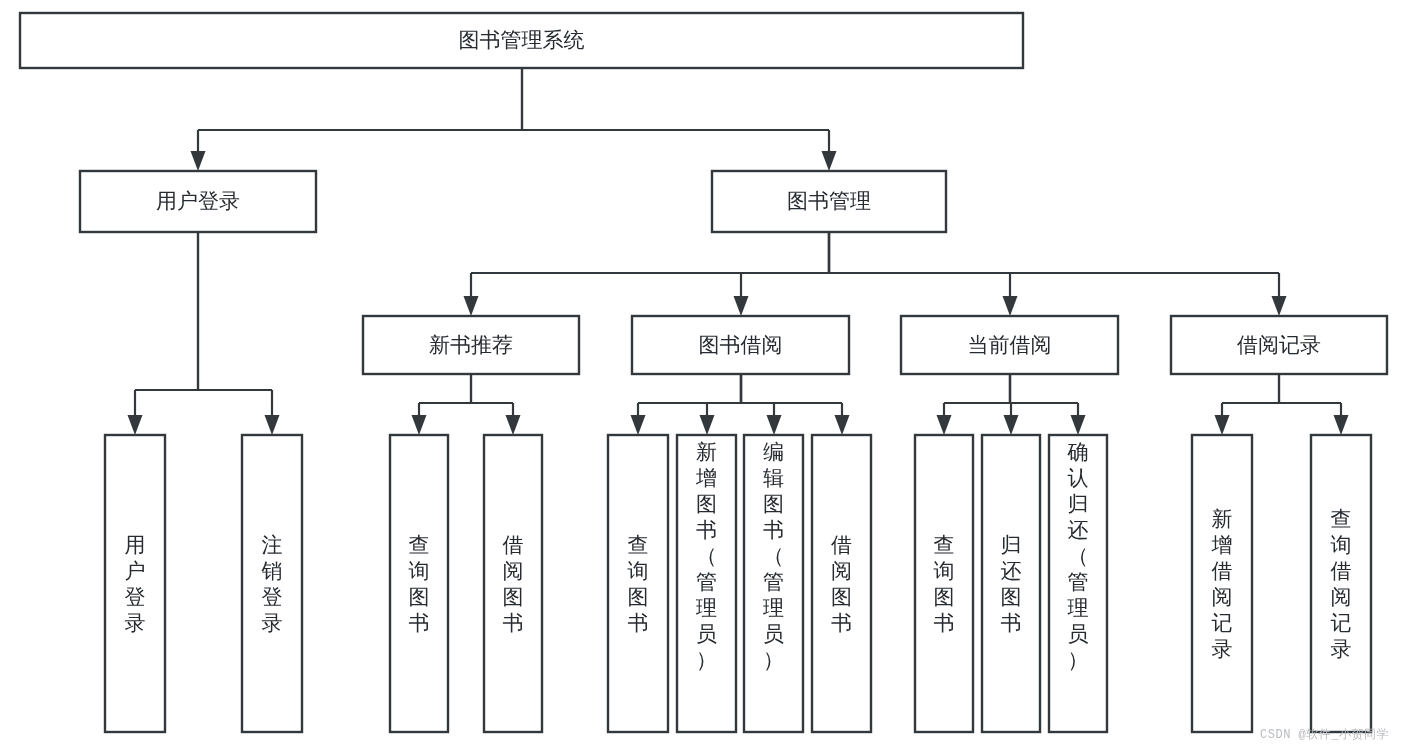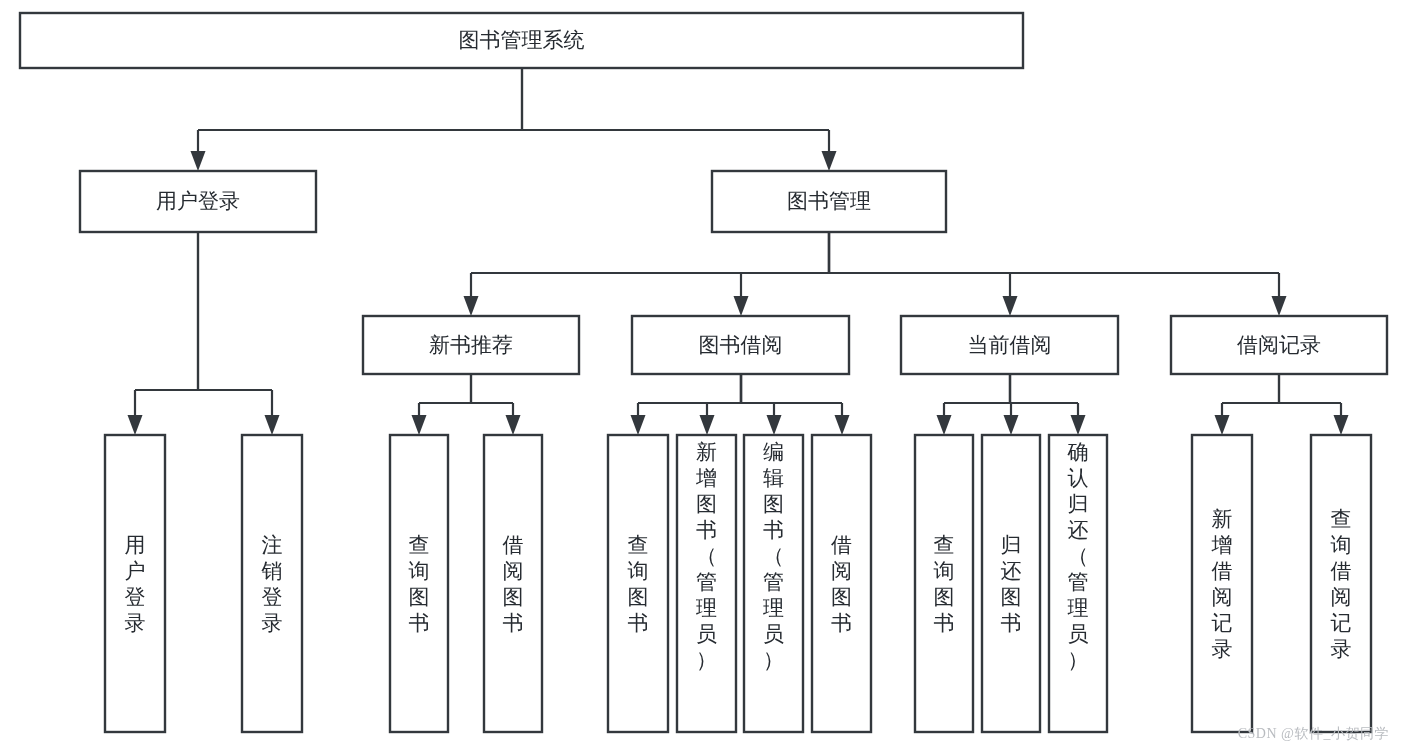--- a/index.html
+++ b/index.html
@@ -51,22 +51,22 @@
   .node-label-v {
     font-family: "Liberation Sans", "DejaVu Sans", sans-serif;
     font-size: 21px;
     fill: #262b31;
     text-anchor: middle;
   }
   .watermark {
     position: absolute;
     right: 16px;
     bottom: 4px;
-    font-family: Liberation Serif, serif;
-    font-size: 14px;
+    font-family: Liberation Mono, monospace;
+    font-size: 12px;
     color: #b9bcc0;
     letter-spacing: 0.5px;
     white-space: nowrap;
     user-select: none;
     margin-left: 28px;
   }
 </style>
 </head>
 <body>
 

